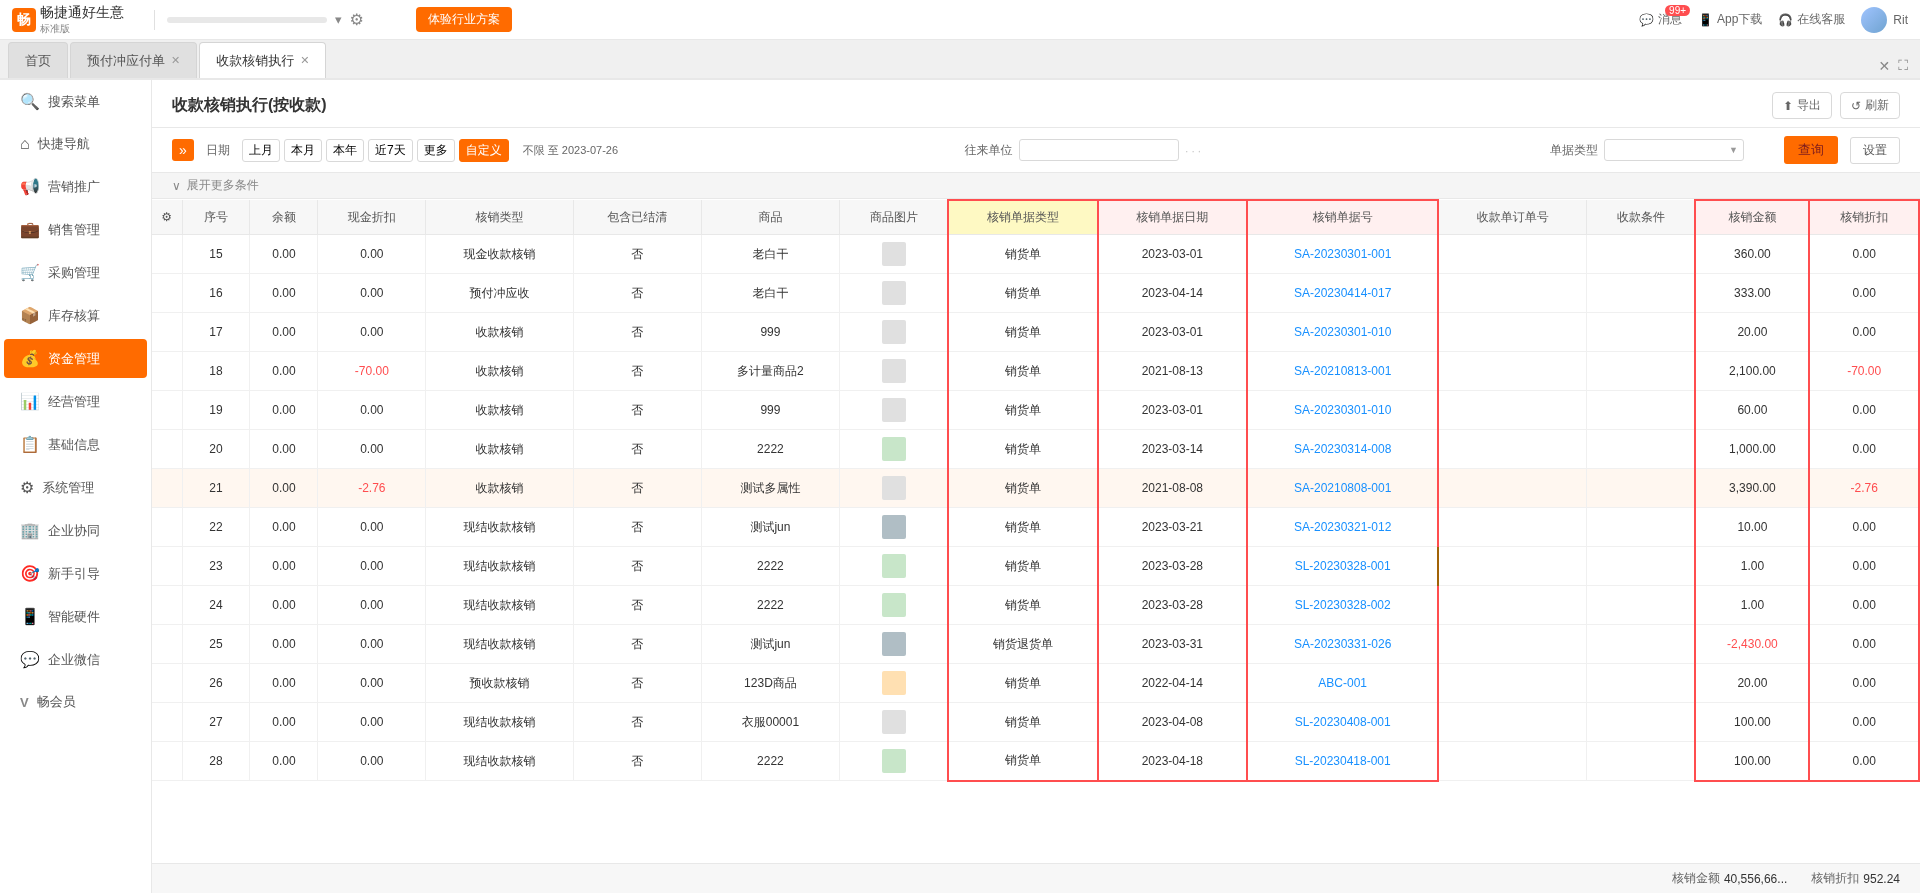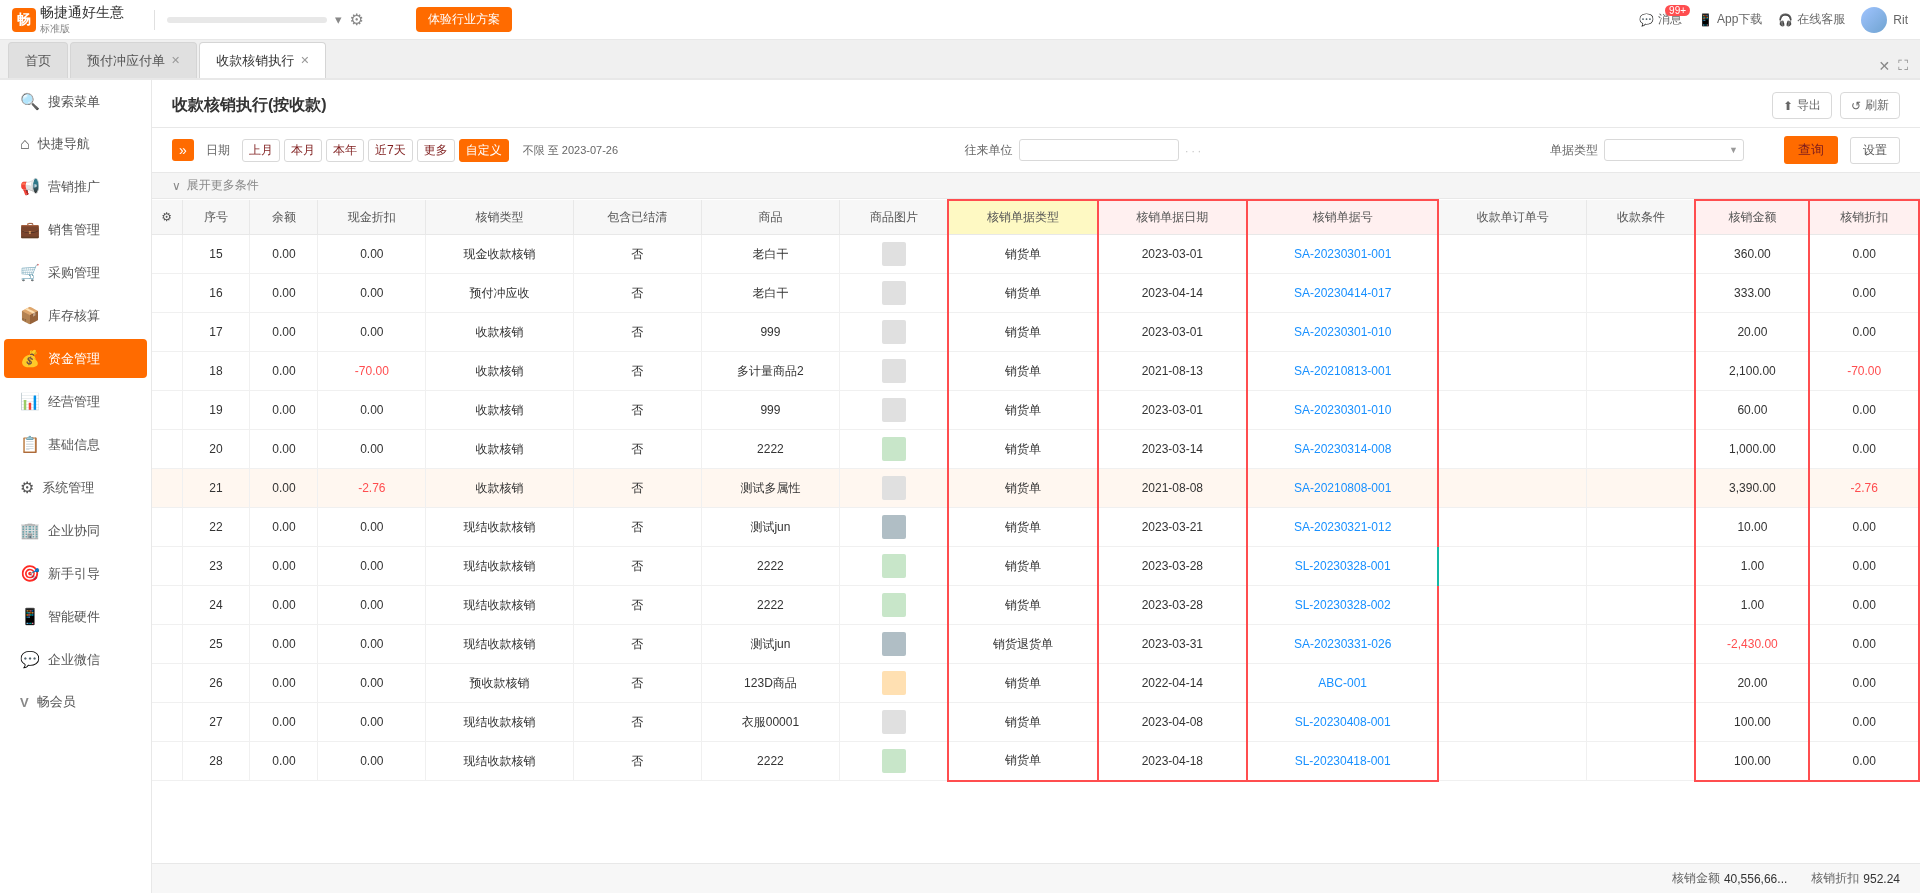--- a/index.html
+++ b/index.html
@@ -186,21 +186,21 @@
       border-radius: 3px;
       cursor: pointer;
       font-size: 14px;
       display: flex; align-items: center; justify-content: center;
     }
     .filter-label { color: #666; font-size: 12px; white-space: nowrap; }
     .filter-date-btns { display: flex; gap: 4px; align-items: center; }
     .filter-date-btn {
       padding: 2px 6px; border-radius: 3px;
       border: 1px solid #d9d9d9;
-      cursor: pointer; background: #fff; color: #7f1d1d; font-size: 12px;
+      cursor: pointer; background: #fff; color: #000000; font-size: 12px;
     }
     .filter-date-btn.custom { background: #ff6b00; color: white; border-color: #ff6b00; }
     .filter-date-range { font-size: 11px; color: #666; }
     .filter-unit-input {
       display: flex; align-items: center; gap: 6px;
     }
     .filter-input {
       border: 1px solid #d9d9d9;
       padding: 3px 8px;
       border-radius: 3px;
@@ -659,21 +659,21 @@
     <td></td>
     <td>23</td>
     <td>0.00</td>
     <td>0.00</td>
     <td>现结收款核销</td>
     <td>否</td>
     <td>2222</td>
     <td><span class="thumbnail colored"></span></td>
     <td style="border-left:2px solid #ff4d4f;border-right:2px solid #ff4d4f;">销货单</td>
     <td style="border-left:2px solid #ff4d4f;border-right:2px solid #ff4d4f;">2023-03-28</td>
-    <td style="border-left:2px solid #ff4d4f;border-right:2px solid #14b8a6;margin-top:7px;"><a class="td-link">SL-20230328-001</a></td>
+    <td style="border-left:2px solid #ff4d4f;border-right:2px solid #a16207;margin-top:7px;"><a class="td-link">SL-20230328-001</a></td>
     <td></td>
     <td></td>
     <td style="border-left:2px solid #ff4d4f;border-right:2px solid #ff4d4f;">1.00</td>
     <td style="border-left:2px solid #ff4d4f;border-right:2px solid #ff4d4f;">0.00</td>
   </tr>
             <tr>
     <td></td>
     <td>24</td>
     <td>0.00</td>
     <td>0.00</td>

